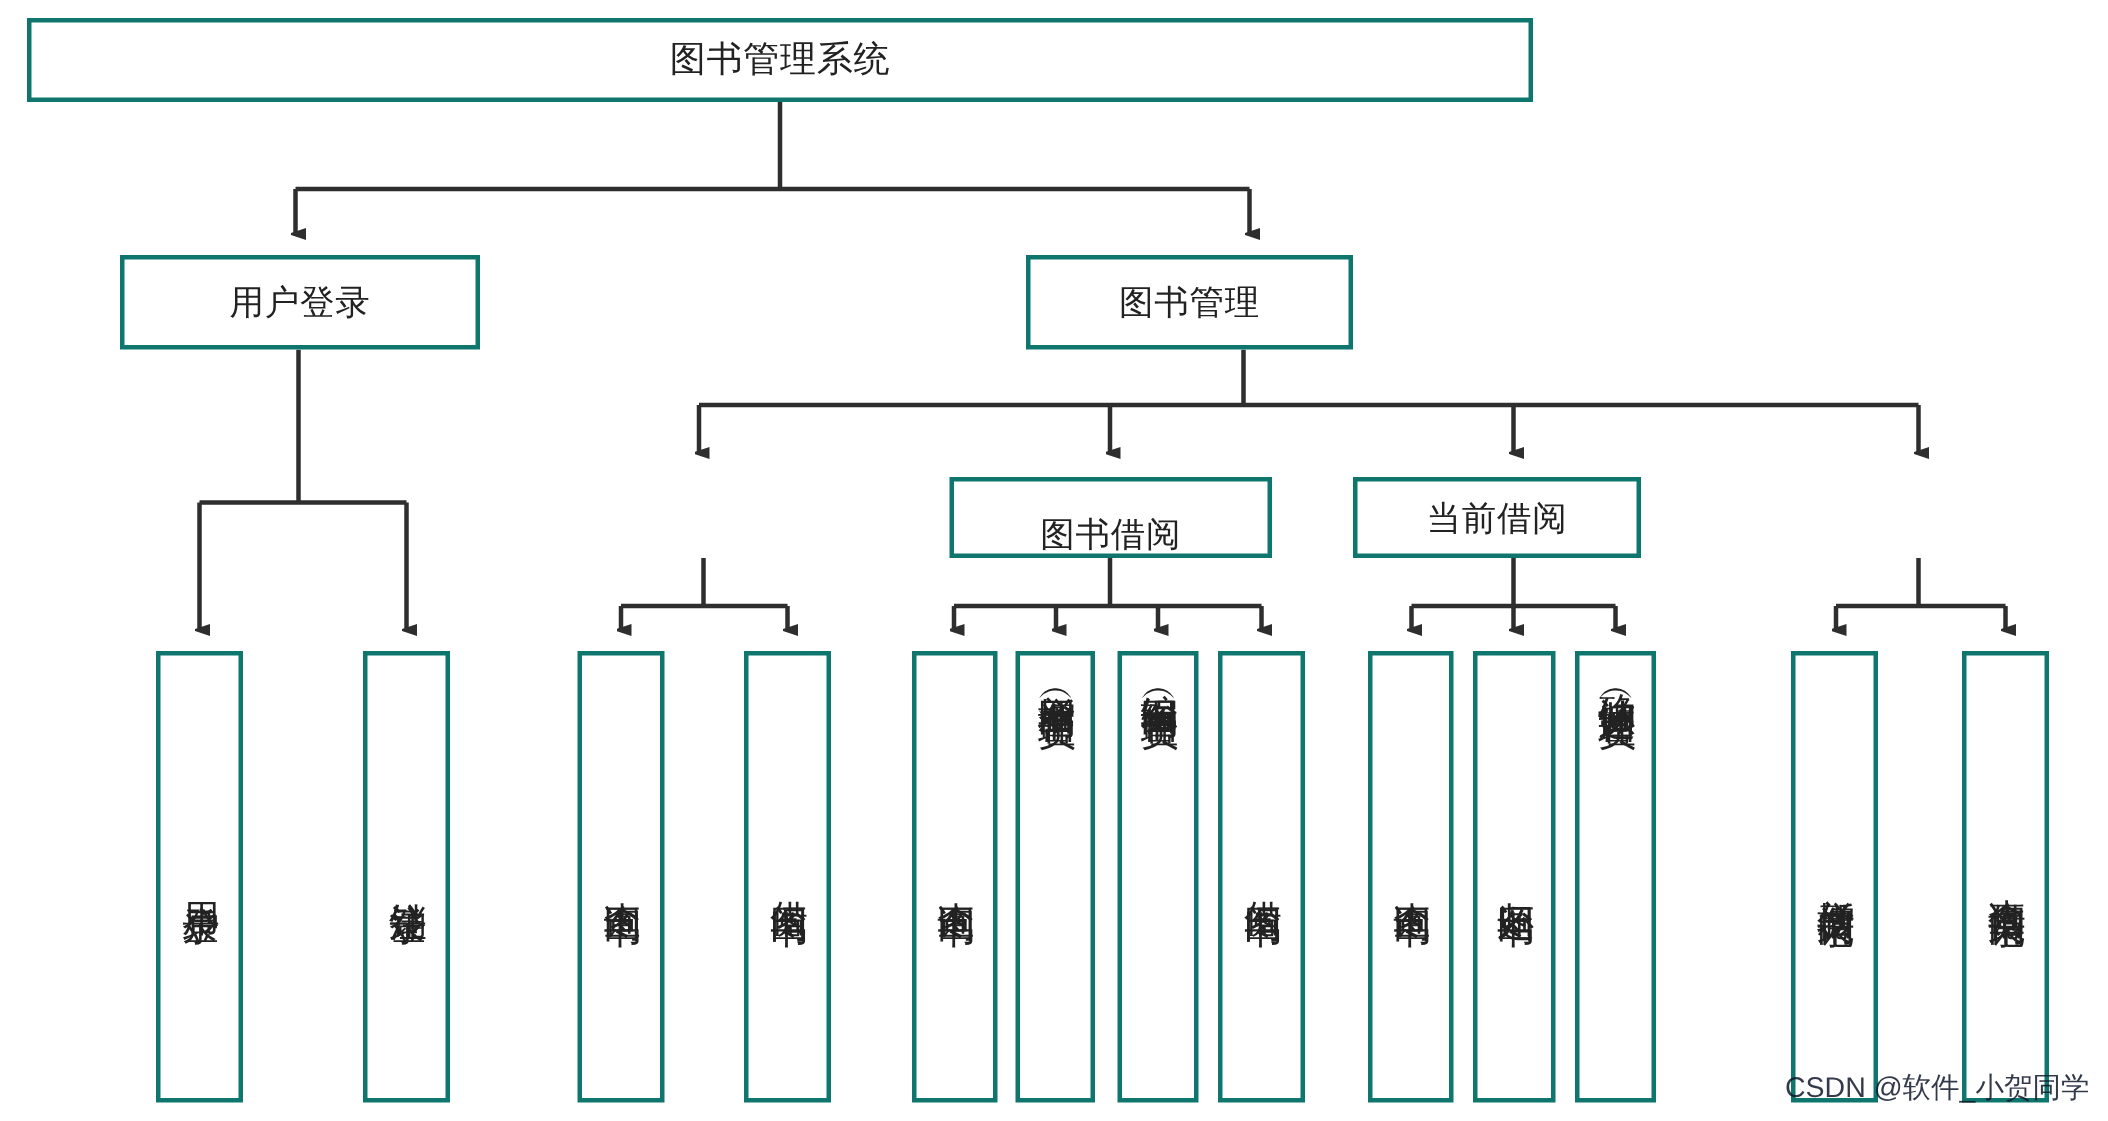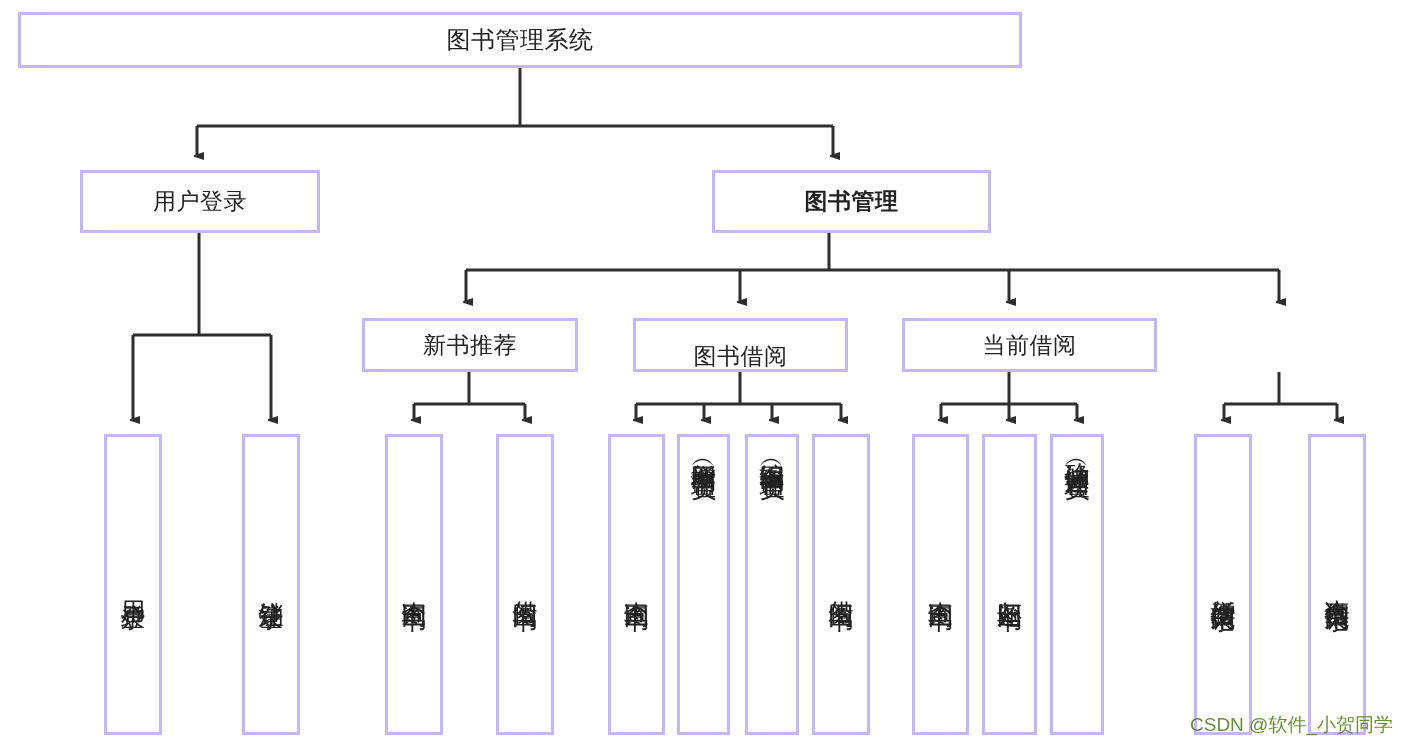--- a/index.html
+++ b/index.html
@@ -23,21 +23,21 @@
     left: 0;
     top: 0;
     width: 1405px;
     height: 747px;
     pointer-events: none;
   }
   .node {
     position: absolute;
     box-sizing: border-box;
     background: #ffffff;
-    border: 3px solid #c4b5fd;
+    border: 3px solid #0f766e;
     display: flex;
     align-items: center;
     justify-content: center;
     overflow: hidden;
   }
   .node-label {
     color: #222222;
     text-align: center;
     line-height: 1.08;
     white-space: nowrap;
@@ -64,21 +64,21 @@
     letter-spacing: 2px;
     white-space: nowrap;
   }
   
   .node.vert.centered {
     align-items: center;
     padding-top: 0;
   }
   .watermark {
     position: absolute;
-    color: #4d7c0f;
+    color: #0f172a;
     font-size: 19px;
     white-space: nowrap;
     opacity: 0.85;
   }
 </style>
 </head>
 <body>
 
 <div id="canvas">
 
@@ -133,33 +133,30 @@
   </svg>
 
   <div class="node horiz root" style="left:18px; top:12px; width:1004px; height:56px;">
     <span class="node-label">图书管理系统</span>
   </div>
 
   <div class="node horiz" style="left:80px; top:170px; width:240px; height:63px;">
     <span class="node-label">用户登录</span>
   </div>
 
-  <div class="node horiz" style="left:712px; top:170px; width:279px; height:63px;font-weight:bold;">
+  <div class="node horiz" style="left:684px; top:170px; width:218px; height:63px;">
     <span class="node-label">图书管理</span>
   </div>
 
-  <div class="node horiz" style="left:362px; top:318px; width:216px; height:54px;">
-    <span class="node-label">新书推荐</span>
-  </div>
 
   <div class="node horiz" style="left:633px; top:318px; width:215px; height:54px;align-items:flex-end;">
     <span class="node-label">图书借阅</span>
   </div>
 
-  <div class="node horiz" style="left:902px; top:318px; width:255px; height:54px;">
+  <div class="node horiz" style="left:902px; top:318px; width:192px; height:54px;">
     <span class="node-label">当前借阅</span>
   </div>
 
 
   <div class="node vert centered" style="left:104px; top:434px; width:58px; height:301px;">
     <span class="node-label">用户登录</span>
   </div>
 
   <div class="node vert centered" style="left:242px; top:434px; width:58px; height:301px;">
     <span class="node-label">注销登录</span>

